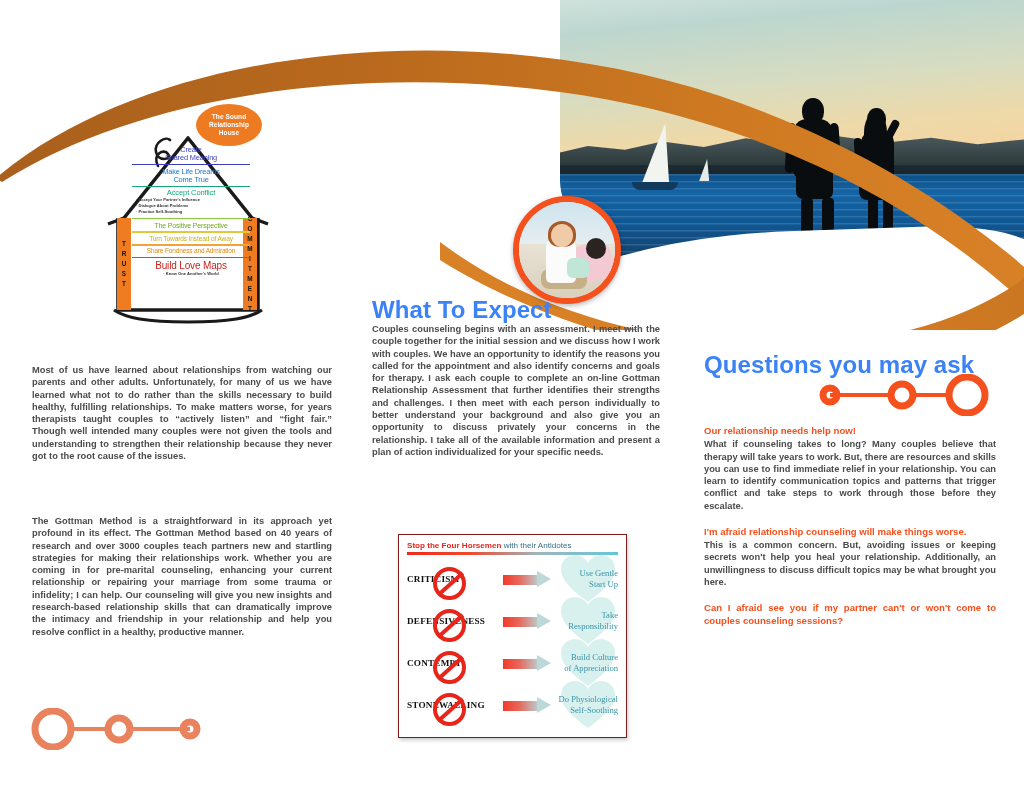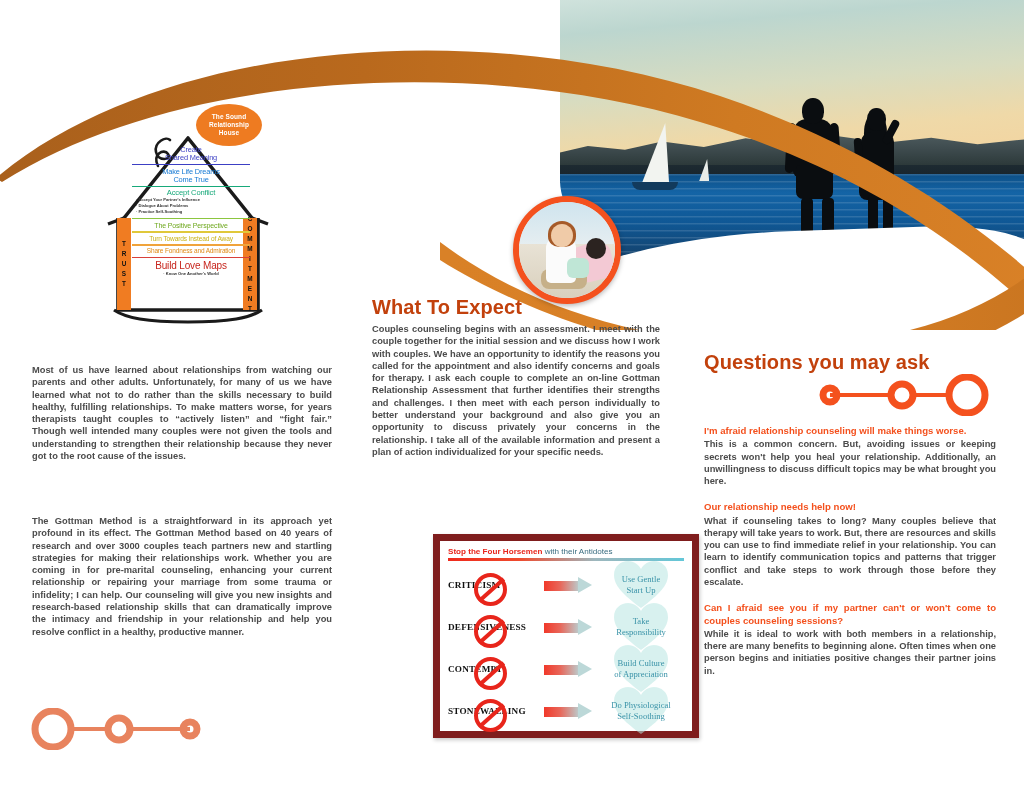--- a/index.html
+++ b/index.html
@@ -167,21 +167,21 @@
     position:absolute; left:32px; top:50px; width:126px; z-index:5;
     text-align:center;
   }
   .lvl { font-weight:normal; line-height:1.06; letter-spacing:-.15px; }
   .lvl-rule { height:1.4px; margin:2.2px 4px 2.4px 4px; }
   .sub { font-size:4.1px; color:#333; line-height:1.42; text-align:left;
          margin-left:8px; font-weight:600; }
 
   
   h2.sec-title {
-    color:#c2410c; font-size:20px; font-weight:bold; letter-spacing:.1px;
+    color:#3b82f6; font-size:24px; font-weight:bold; letter-spacing:.1px;
   }
   .body-txt {
     color:#4b4b4b; font-size:9.3px; line-height:12.3px;
     text-align:justify; font-weight:600;
   }
   #col-left { position:absolute; left:32px; top:364px; width:300px; }
   #col-left-p2 { position:absolute; left:32px; top:515px; width:300px; }
   #col-mid-title { position:absolute; left:372px; top:296px; }
   #col-mid { position:absolute; left:372px; top:323px; width:288px; }
   #col-right-title { position:absolute; left:704px; top:351px; }
@@ -197,25 +197,24 @@
     text-align:justify;
   }
 
   
   .dots { position:absolute; }
   #dots-right { left:812px; top:374px; width:192px; height:42px; }
   #dots-left  { left:16px;  top:708px; width:192px; height:42px; }
 
   
   #horsemen {
-    position:absolute; left:398px; top:534px; width:266px; height:204px;
-    background:#ffffff; border:7px solid #7f1d1d;
+    position:absolute; left:398px; top:534px; width:229px; height:204px;
+    background:#ffffff; border:1px solid #7f1d1d;
     box-shadow: 1px 2px 4px rgba(0,0,0,.22);
     padding:6px 8px 6px 8px;
-    margin-left:35px;
   }
   #hm-title { font-size:8.1px; white-space:nowrap; }
   #hm-title .hm-strong { color:#E8251B; font-weight:bold; }
   #hm-title .hm-light  { color:#3a6d80; }
   #hm-rule {
     height:3px; margin:1.5px 0 3px 0;
     background: linear-gradient(90deg,#ef2a1c 0%, #ef4a2d 30%, #9fb7bd 62%, #63c7d8 100%);
   }
   .hm-row { display:flex; align-items:center; height:42px; position:relative; }
   .hm-left { width:96px; position:relative; display:flex; align-items:center; }
@@ -232,21 +231,21 @@
   .hm-arrow { width:52px; height:16px; position:relative; margin-right:2px; }
   .hm-arrow .shaft {
     position:absolute; left:0; top:4px; width:36px; height:10px;
     background: linear-gradient(90deg,#f1392a 0%, #e8675a 45%, #b9d0d2 100%);
   }
   .hm-arrow .head {
     position:absolute; left:34px; top:0px; width:0; height:0;
     border-top:8px solid transparent; border-bottom:8px solid transparent;
     border-left:14px solid #bcd8d8;
   }
-  .hm-right { flex:1; position:relative; text-align:center; }
+  .hm-right { flex:1; position:relative; text-align:right; }
   .heart {
     position:absolute; left:50%; top:50%; transform:translate(-50%,-52%);
     width:58px; height:52px; opacity:.55; z-index:0;
   }
   .hm-anti {
     position:relative; z-index:1;
     font-family:"Liberation Serif", serif; font-size:8.6px; line-height:10.4px;
     color:#3a93a8;
   }
 </style>
@@ -382,30 +381,29 @@
 
   <svg class="dots" id="dots-right" viewBox="0 0 192 42">
     <line x1="18" y1="21" x2="150" y2="21" stroke="#F4511E" stroke-width="4"></line>
     <circle cx="18" cy="21" r="7" fill="none" stroke="#F4511E" stroke-width="7"></circle>
     <circle cx="90" cy="21" r="11" fill="#fff" stroke="#F4511E" stroke-width="7"></circle>
     <circle cx="155" cy="21" r="18" fill="#fff" stroke="#F4511E" stroke-width="7"></circle>
   </svg>
 
   <div id="col-right">
     <div class="q-block">
+      <div class="q-head">Our relationship needs help now!</div>
+      <div class="q-body">What if counseling takes to long? Many couples believe that therapy will take years to work.   But, there are resources and skills you can use to find immediate relief in your relationship.  You can learn to identify communication topics and patterns that trigger conflict and take steps to work through those before they escalate.</div>
+    </div>
+    <div class="q-block">
       <div class="q-head">I'm afraid relationship counseling will make things worse.</div>
       <div class="q-body">This is a common concern. But, avoiding issues or keeping secrets won't help you heal your relationship.  Additionally, an unwillingness to discuss difficult topics may be what brought you here.</div>
     </div>
     <div class="q-block">
-      <div class="q-head">Our relationship needs help now!</div>
-      <div class="q-body">What if counseling takes to long? Many couples believe that therapy will take years to work.   But, there are resources and skills you can use to find immediate relief in your relationship.  You can learn to identify communication topics and patterns that trigger conflict and take steps to work through those before they escalate.</div>
-    </div>
-    <div class="q-block">
       <div class="q-head">Can I afraid see you if my partner can't or won't come to couples counseling sessions?</div>
-      <div class="q-body">While it is ideal to work with both members in a relationship, there are many benefits to beginning alone.  Often times when one person begins and initiaties positive changes their partner joins in.</div>
     </div>
   </div>
 
   <div id="horsemen">
     <div id="hm-title">
       <span class="hm-strong">Stop the Four Horsemen</span><span class="hm-light"> with their Antidotes</span>
     </div>
     <div id="hm-rule"></div>
 
     <div class="hm-row">

